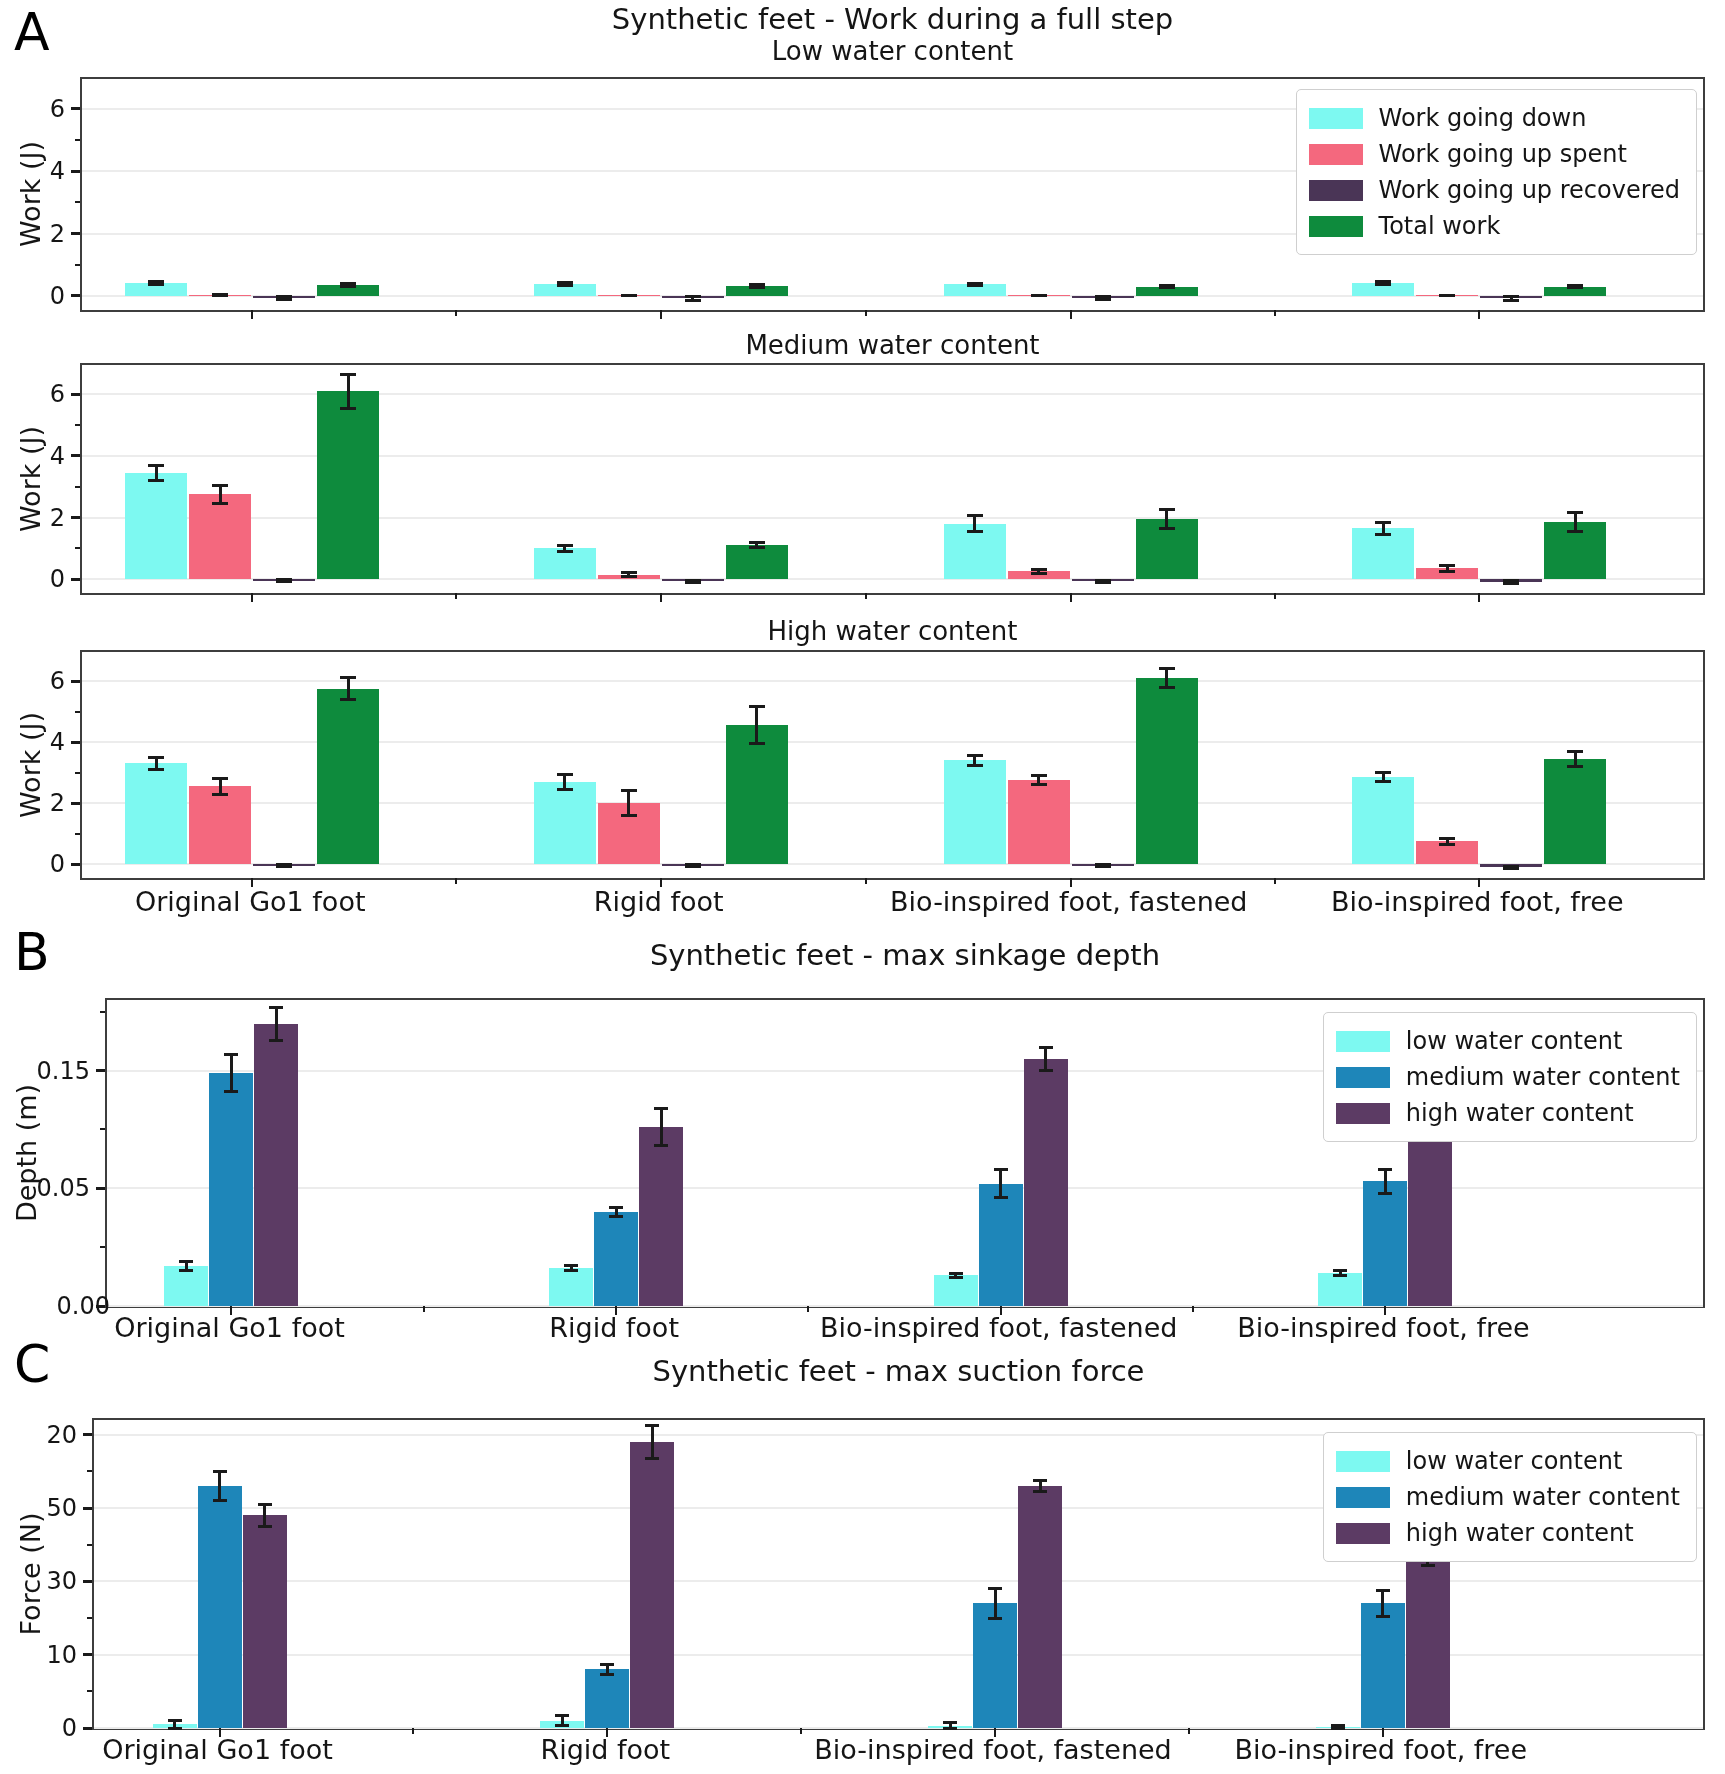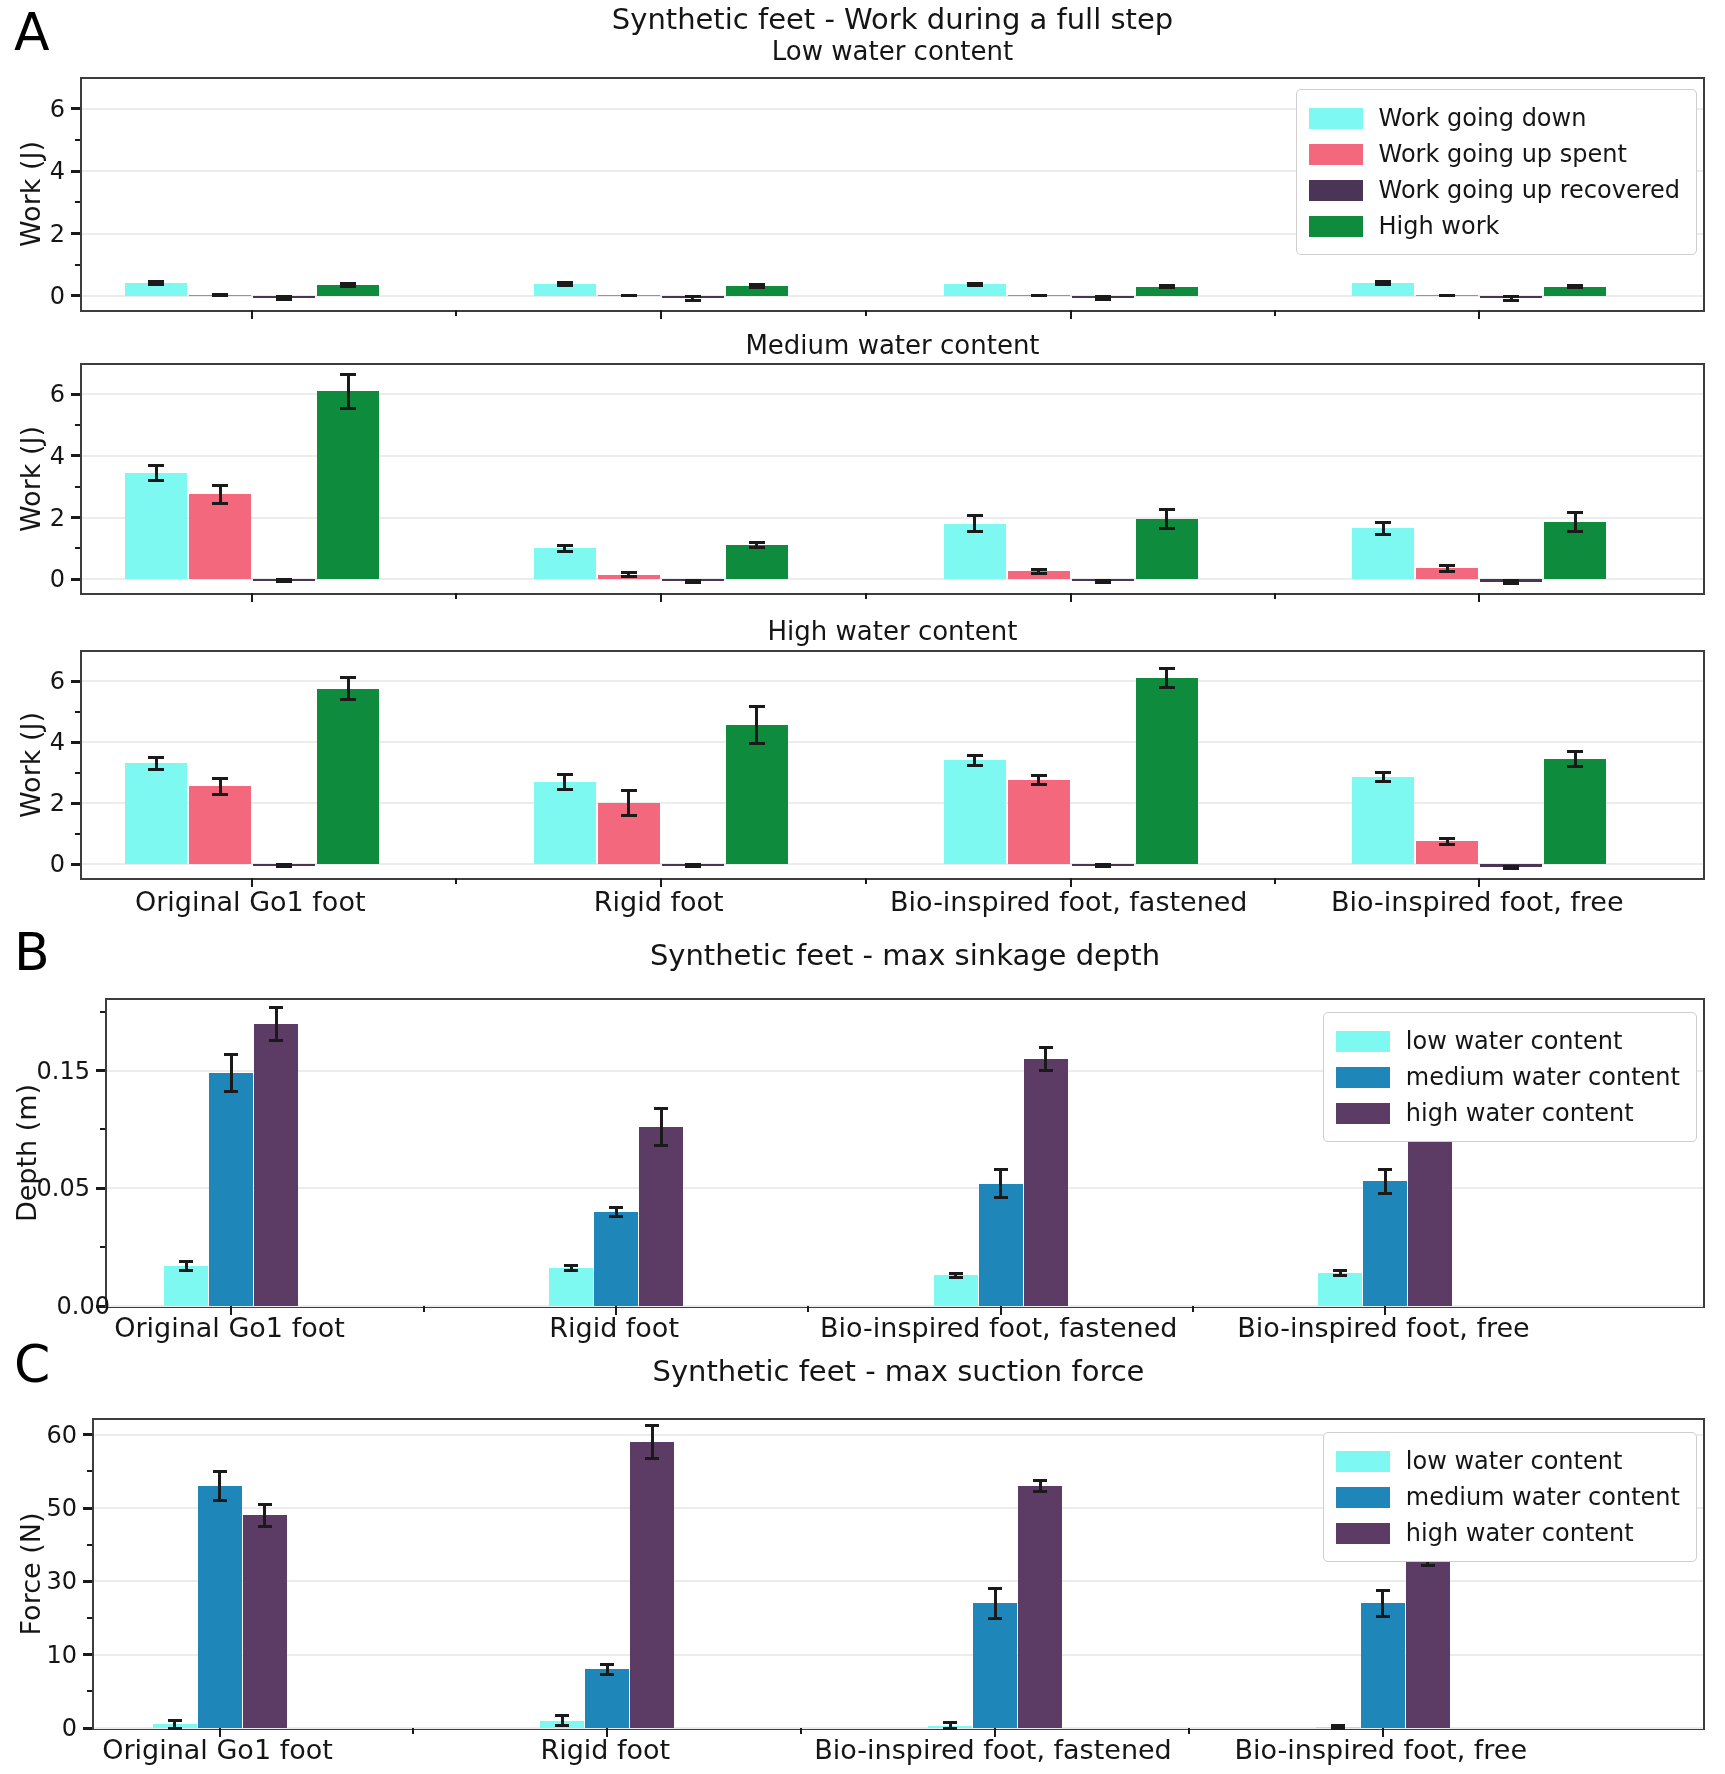--- a/index.html
+++ b/index.html
@@ -133,21 +133,21 @@
         <div class="legend-row">
           <div class="legend-swatch" style="background: rgb(244, 104, 126);"></div>
           <div class="legend-label">Work going up spent</div>
         </div>
         <div class="legend-row">
           <div class="legend-swatch" style="background: rgb(74, 53, 86);"></div>
           <div class="legend-label">Work going up recovered</div>
         </div>
         <div class="legend-row">
           <div class="legend-swatch" style="background: rgb(14, 139, 61);"></div>
-          <div class="legend-label">High work</div>
+          <div class="legend-label">Total work</div>
         </div>
       </div>
     </div>
 
   <div class="subtitle" style="left:80px;width:1625px;top:330px">Medium water content</div>
   <div class="axis-title" style="left:30px;top:479px">Work (J)</div>
   <div class="plot" style="left:80px;top:363px;width:1625px;height:232px">
       <div class="grid" style="top: 213.135px;"></div>
       <div class="grid" style="top: 151.514px;"></div>
       <div class="grid" style="top: 89.8919px;"></div>
@@ -437,21 +437,21 @@
       <div class="grid" style="top: 13.6667px;"></div>
       <div class="ytick" style="left: -11px; width: 9px; height: 3px; top: 306.5px;"></div>
       <div class="ytick-label" style="left: -17px; top: 308px;">0</div>
       <div class="ytick" style="left: -11px; width: 9px; height: 3px; top: 233.167px;"></div>
       <div class="ytick-label" style="left: -17px; top: 234.667px;">10</div>
       <div class="ytick" style="left: -11px; width: 9px; height: 3px; top: 159.833px;"></div>
       <div class="ytick-label" style="left: -17px; top: 161.333px;">30</div>
       <div class="ytick" style="left: -11px; width: 9px; height: 3px; top: 86.5px;"></div>
       <div class="ytick-label" style="left: -17px; top: 88px;">50</div>
       <div class="ytick" style="left: -11px; width: 9px; height: 3px; top: 13.1667px;"></div>
-      <div class="ytick-label" style="left: -17px; top: 14.6667px;">60</div>
+      <div class="ytick-label" style="left: -17px; top: 14.6667px;">20</div>
       <div class="ytick" style="left: -7px; width: 5px; height: 2px; top: 270.333px;"></div>
       <div class="ytick" style="left: -7px; width: 5px; height: 2px; top: 197px;"></div>
       <div class="ytick" style="left: -7px; width: 5px; height: 2px; top: 123.667px;"></div>
       <div class="ytick" style="left: -7px; width: 5px; height: 2px; top: 50.3333px;"></div>
       <div class="xtick" style="left: 124.502px; top: 308px; height: 9px;"></div>
       <div class="xtick" style="left: 512.271px; top: 308px; height: 9px;"></div>
       <div class="xtick" style="left: 900.04px; top: 308px; height: 9px;"></div>
       <div class="xtick" style="left: 1287.81px; top: 308px; height: 9px;"></div>
       <div class="xtick" style="left: 318.387px; top: 308px; height: 6px;"></div>
       <div class="xtick" style="left: 706.155px; top: 308px; height: 6px;"></div>

